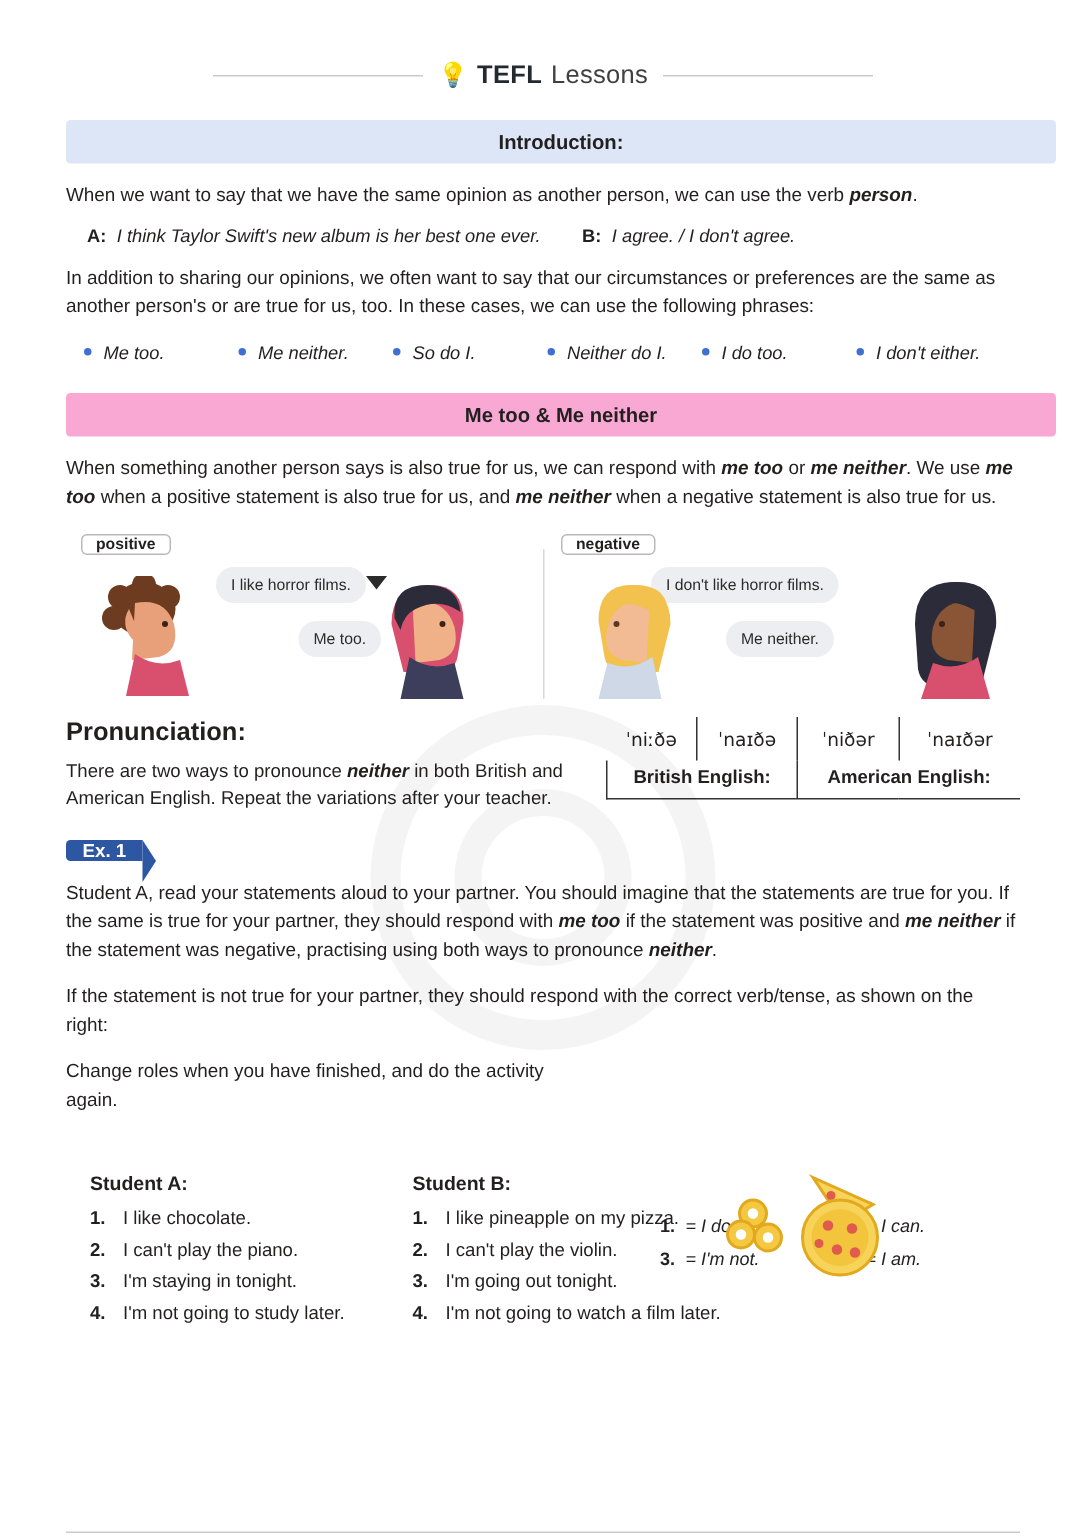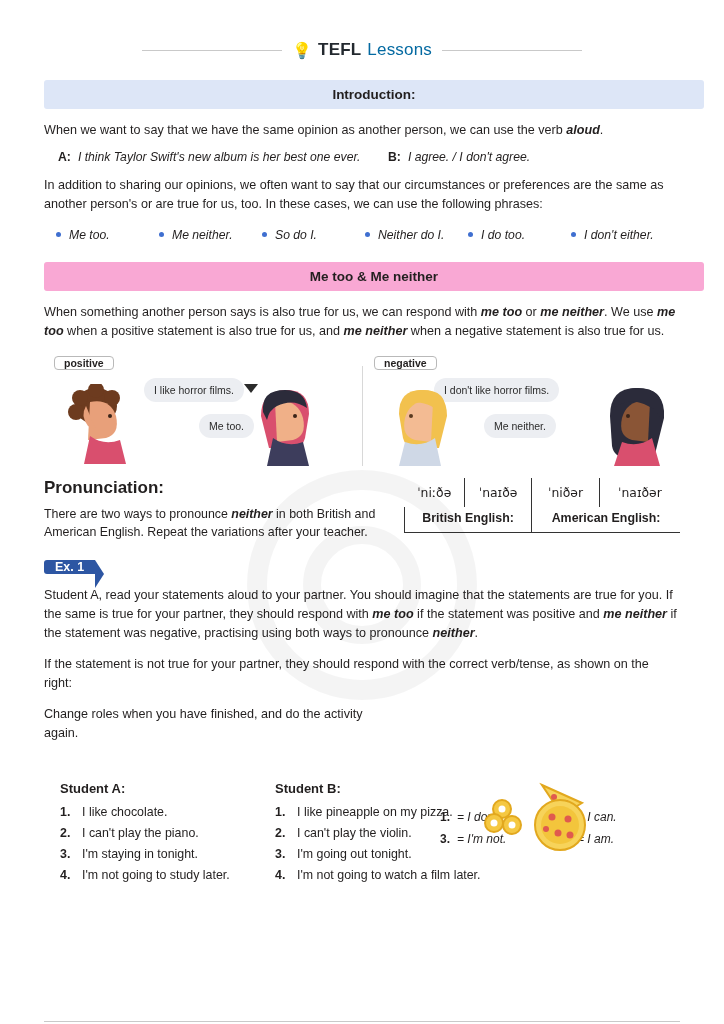--- a/index.html
+++ b/index.html
@@ -28,21 +28,21 @@
     height:1px;background:#c9c9c9;flex:0 0 140px;
   }
   .brand{
     display:flex;align-items:center;gap:6px;
     font-size:17px;font-weight:bold;letter-spacing:.2px;
   }
   .brand .bulb{
     font-size:16px;color:#3b3b3b;
   }
   .brand .t1{color:#23292f;font-weight:bold;}
-  .brand .t2{color:#0369a1;font-weight:normal;}
+  .brand .t2{color:#404040;font-weight:normal;}
 
   h1.title{
     text-align:center;
     font-size:31px;
     font-weight:bold;
     margin:16px 0 0 0;
     letter-spacing:-.3px;
   }
 
   
@@ -235,21 +235,21 @@
       <span class="t1">TEFL</span>
         <span class="t2">Lessons</span>
     </div>
     <div class="brand-rule"></div>
   </div>
 
 
   <div class="bar blue">Introduction:</div>
 
   <p class="body">
-    <span>When we want to say that we have the same opinion as another person, we can use the verb </span><span class="bi">aloud</span><span>.</span>
+    <span>When we want to say that we have the same opinion as another person, we can use the verb </span><span class="bi">person</span><span>.</span>
   </p>
 
   <div class="ab-row">
     <div class="c1">
       <span class="lbl">A:</span><span class="ital">I think Taylor Swift's new album is her best one ever.</span>
     </div>
     <div class="c2">
       <span class="lbl">B:</span><span class="ital">I agree. / I don't agree.</span>
     </div>
   </div>

